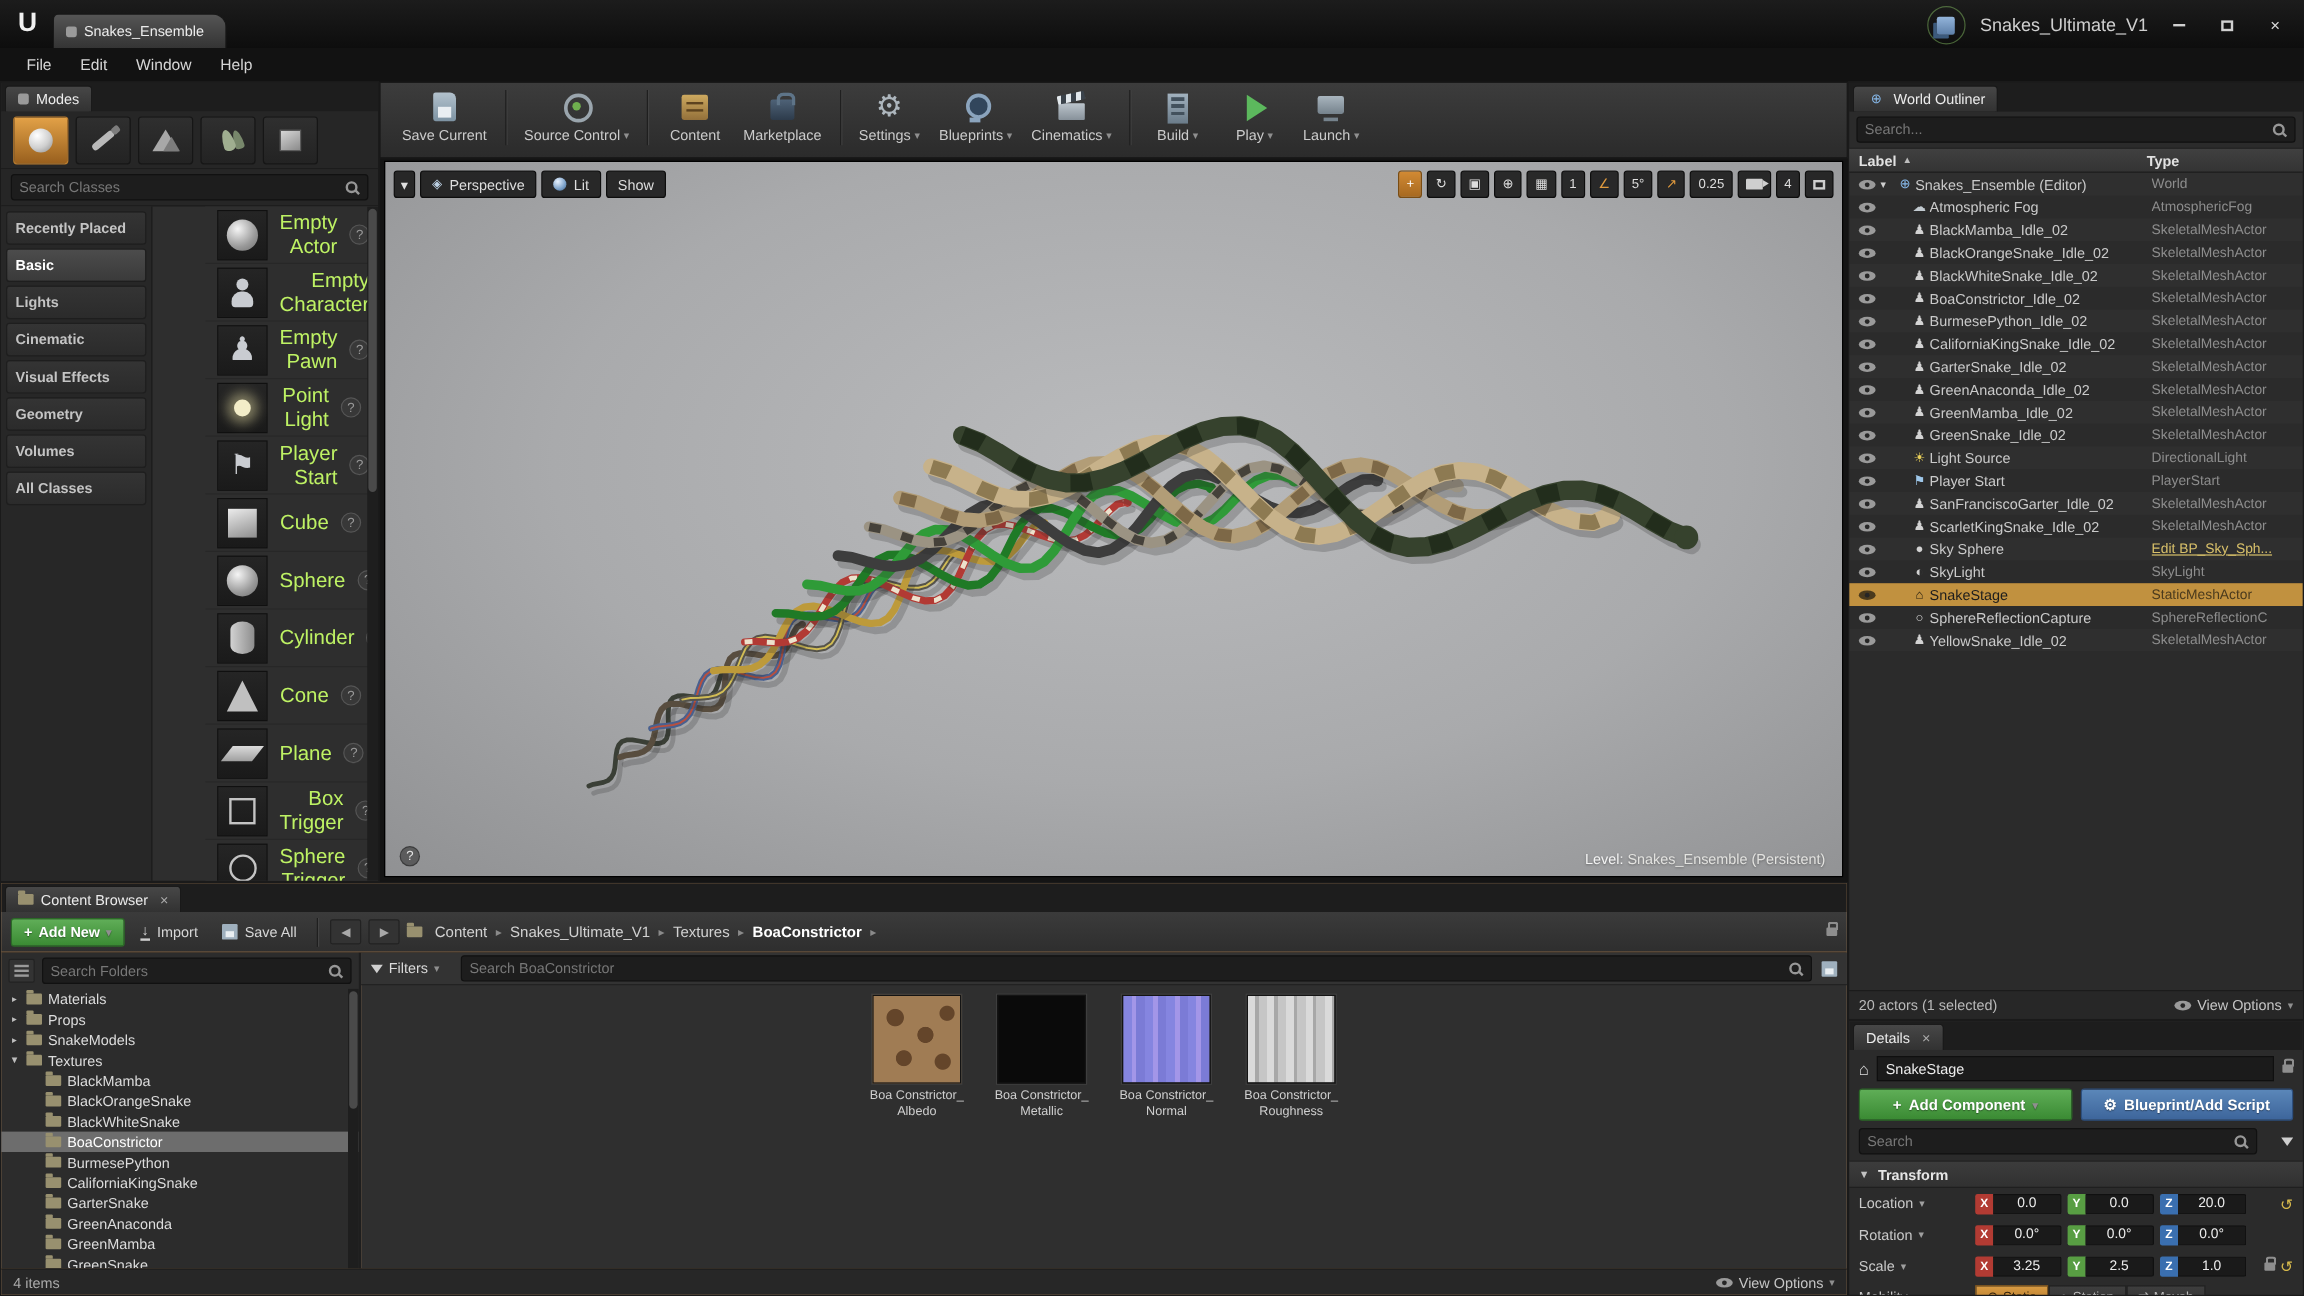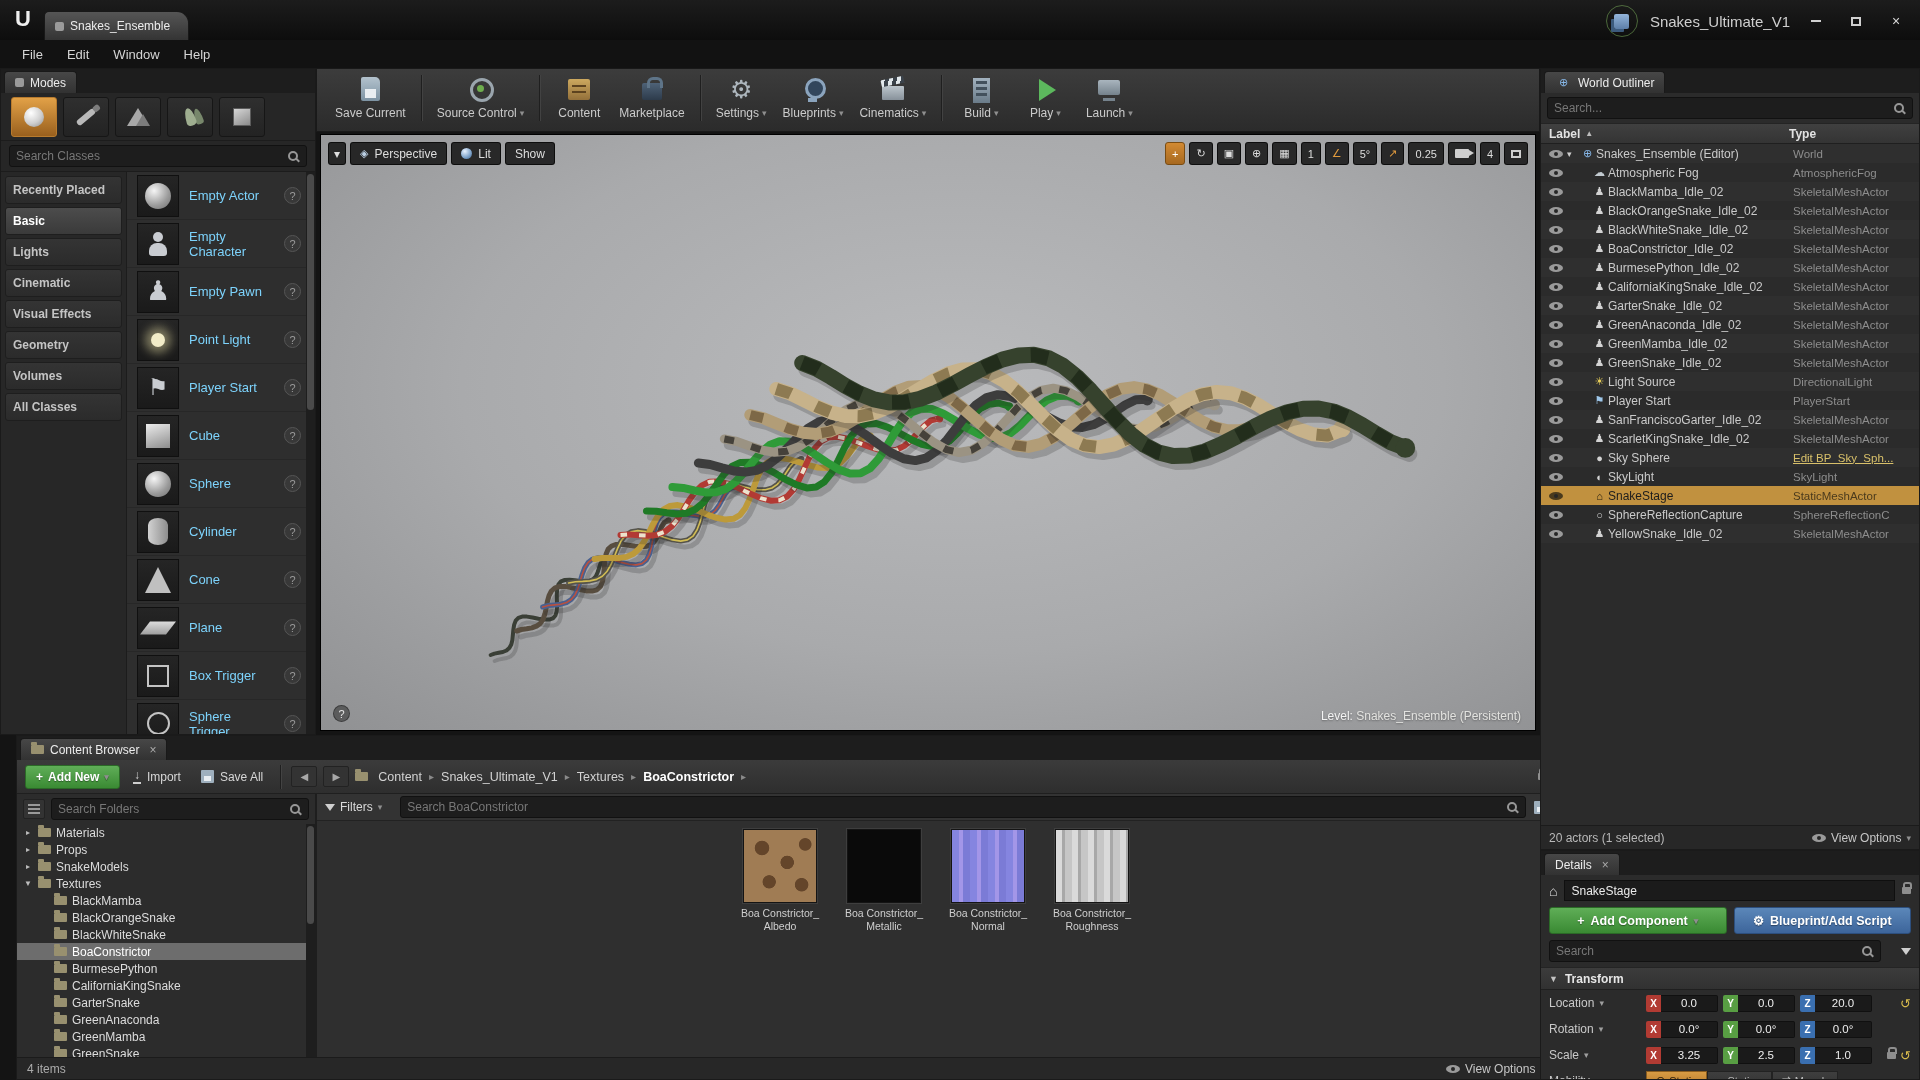--- a/index.html
+++ b/index.html
@@ -79,32 +79,32 @@
   .mi-paint { width:22px; height:6px; background:#b9b9b9; border-radius:3px; transform:rotate(-40deg); position:relative; }
   .mi-paint::after { content:''; position:absolute; right:-6px; top:0; width:7px; height:6px; background:#7d7d7d; border-radius:2px; }
   .mi-landscape { width:0; height:0; border-left:11px solid transparent; border-right:11px solid transparent;
     border-bottom:18px solid #a8a8a8; position:relative; }
   .mi-landscape::after { content:''; position:absolute; left:-2px; top:6px; width:0; height:0;
     border-left:7px solid transparent; border-right:7px solid transparent; border-bottom:12px solid #7c7c7c; }
   .mi-foliage { width:10px; height:18px; background:#9fae90; border-radius: 50% 50% 50% 50% / 80% 80% 20% 20%;
     transform:rotate(-18deg); box-shadow:8px 2px 0 -1px #77876b; }
   .mi-geometry { width:18px; height:18px; background:linear-gradient(150deg,#d6d6d6,#8b8b8b); border:1px solid #5c5c5c; }
   .searchwrap { padding:4px 8px; background:#262626; border-bottom:1px solid #1c1c1c; }
-  .modes-body { display:flex; height:calc(100% - 24px - 48px - 31px); }
+  .modes-body { display:flex; height:calc(100% - 24px - 48px - 31px);gap:44px; }
   .cats { width:126px; background:#272727; border-right:1px solid #1c1c1c; padding:4px; display:flex;
     flex-direction:column; gap:3px; }
   .cat { padding:6px 7px; color:#c4c4c4; font-size:12px; font-weight:bold; background:linear-gradient(#343434,#2b2b2b);
     border:1px solid #1e1e1e; border-radius:3px; }
   .cat.active { background:linear-gradient(#4c4c4c,#3a3a3a); color:#fff; }
   .mode-items { flex:1; position:relative; overflow:hidden; background:#2e2e2e; }
   .mitem { display:flex; align-items:center; gap:10px; height:48px; padding:0 14px 0 10px;
     border-bottom:1px solid rgba(0,0,0,.14); }
   .thumb { width:42px; height:42px; background:linear-gradient(#252525,#1a1a1a); border:1px solid #101010;
     display:flex; align-items:center; justify-content:center; flex:none; }
-  .mitem-label { flex:1; color:#7dd3fc; font-size:13px; }
+  .mitem-label { flex:1; color:#bef264; font-size:17px;text-align:right; }
   .qmark { width:17px; height:17px; border-radius:50%; background:#383838; border:1px solid #555;
     color:#9a9a9a; font-size:11px; display:flex; align-items:center; justify-content:center; flex:none; }
   .sh-sphere { width:26px; height:26px; border-radius:50%; background:radial-gradient(circle at 35% 30%, #f5f5f5, #9a9a9a 60%, #6e6e6e); }
   .sh-character { position:relative; width:26px; height:26px; }
   .sh-character::before { content:''; position:absolute; left:8px; top:1px; width:10px; height:10px; border-radius:50%; background:#c9ccd1; }
   .sh-character::after { content:''; position:absolute; left:4px; top:12px; width:18px; height:13px; border-radius:8px 8px 3px 3px; background:#c9ccd1; }
   .sh-pawn { font-size:27px; color:#c9ccd1; line-height:1; }
   .sh-light { width:14px; height:14px; border-radius:50%; background:#f2ecc8; box-shadow:0 0 10px 6px rgba(240,230,170,.45); }
   .sh-playerstart { font-size:23px; color:#c9ccd1; line-height:1; }
   .sh-cube { width:24px; height:24px; background:linear-gradient(160deg,#ececec,#8d8d8d); }
@@ -177,21 +177,21 @@
     border-top:3.5px solid transparent; border-bottom:3.5px solid transparent; border-left:5px solid #cfcfcf; }
   .maxi { width:10px; height:8px; border:2px solid #cfcfcf; display:inline-block; }
   .vp-help { position:absolute; left:12px; bottom:8px; width:17px; height:17px; border-radius:50%;
     background:rgba(45,45,45,.55); border:1px solid rgba(0,0,0,.35); color:#e4e4e4; font-size:11px;
     display:flex; align-items:center; justify-content:center; }
   .vp-level { position:absolute; right:14px; bottom:7px; font-size:12px; color:#f4f4f4;
     text-shadow:0 1px 2px rgba(0,0,0,.35); }
   .vp-level .lvl-name { color:#e3e3e0; }
 
   
-  #content-browser { position:absolute; left:16px; top:735px; width:1540px; height:345px; background:#fdba74;
+  #content-browser { position:absolute; left:0; top:735px; width:1540px; height:345px; background:#fdba74;
     border:1px solid #1a1a1a; }
   .cb-toolbar { height:34px; background:linear-gradient(#3b3b3b,#2e2e2e); border-bottom:1px solid #1f1f1f;
     display:flex; align-items:center; gap:6px; padding:0 8px; }
   .btn-addnew { height:24px; padding:0 10px; background:linear-gradient(#60ae58,#3a8a33); border:1px solid #2b6a27;
     border-radius:3px; color:#fff; font-size:12px; font-weight:bold; display:flex; align-items:center; gap:5px;
     text-shadow:0 1px 1px rgba(0,0,0,.4); }
   .cb-flat { display:flex; align-items:center; gap:6px; color:#d6d6d6; font-size:12px; height:24px; padding:0 7px; }
   .flop { width:13px; height:13px; background:#9fb0be; border-radius:1px; position:relative; display:inline-block; }
   .flop::after { content:''; position:absolute; left:3px; top:6px; width:7px; height:5px; background:#e9eef2; }
   .imp-ic { font-size:12px; color:#cfcfcf; border-bottom:2px solid #cfcfcf; line-height:1; padding:0 1px 1px; }

